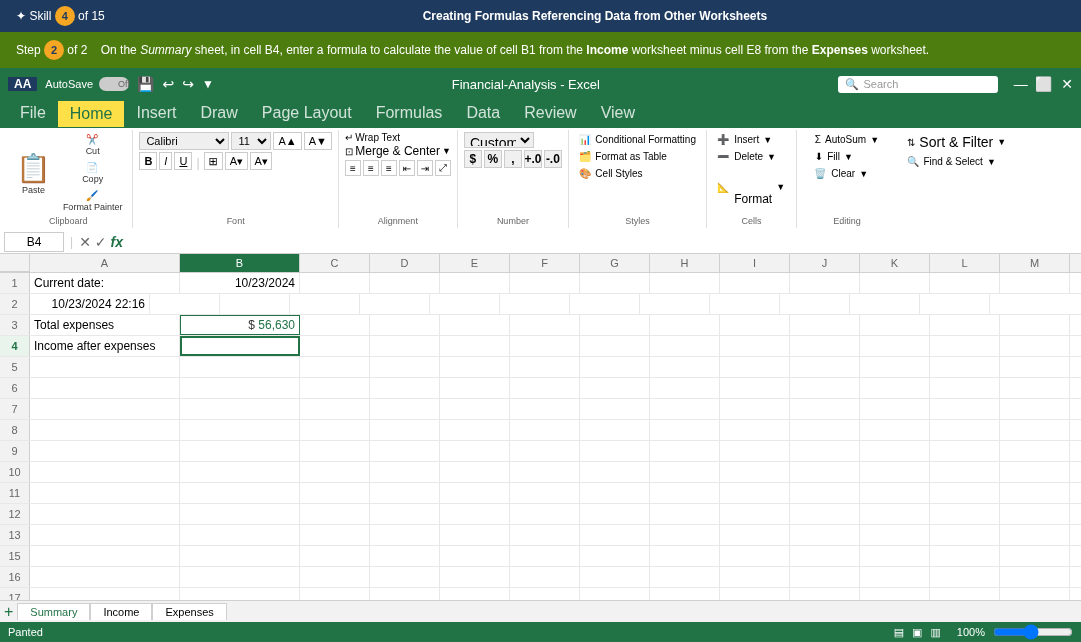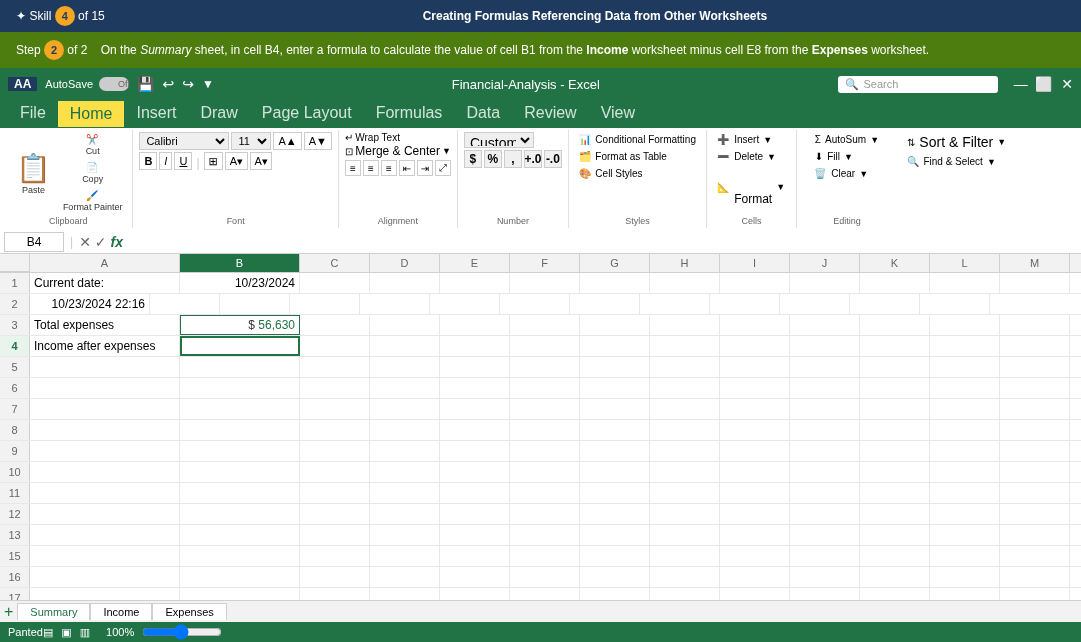--- a/index.html
+++ b/index.html
@@ -204,21 +204,21 @@
 
     
     .aa-indicator {
       background: #1e3a5f; color: white; padding: 0 6px;
       font-size: 12px; font-weight: bold; display: inline-block; text-align: center;
     }
 
     
     .status-bar {
       background: #217346; color: white;
-      display: flex; align-items: center; 
+      display: flex; align-items: center; justify-content: space-between;
       padding: 2px 8px; font-size: 11px; height: 20px;
     }
 
     .number-format-group {
       display: flex; flex-direction: column; gap: 2px;
     }
     .num-row { display: flex; align-items: center; gap: 2px; }
     .num-select {
       border: 1px solid #ccc; font-size: 14px; padding: 1px; width: 70px; height: 16px;
     }

